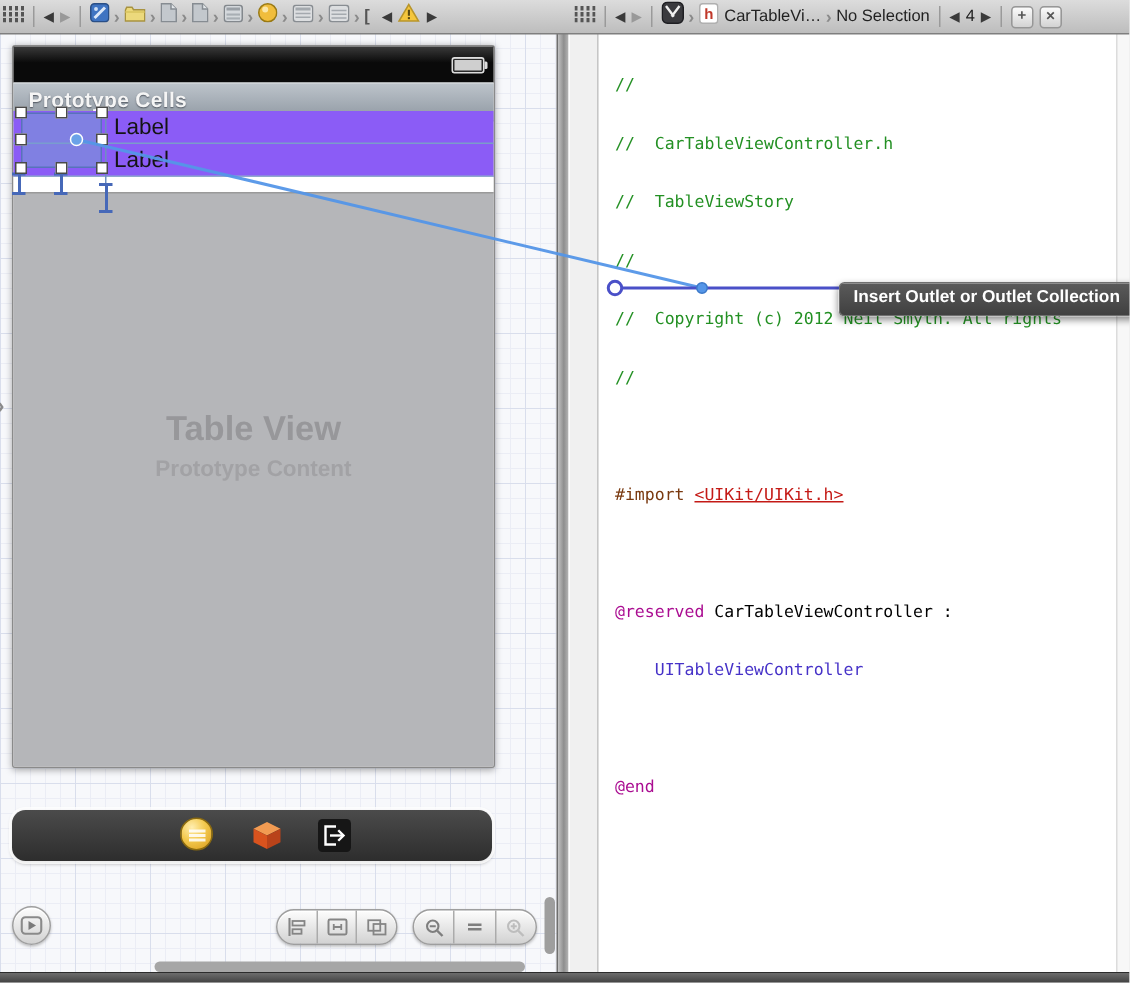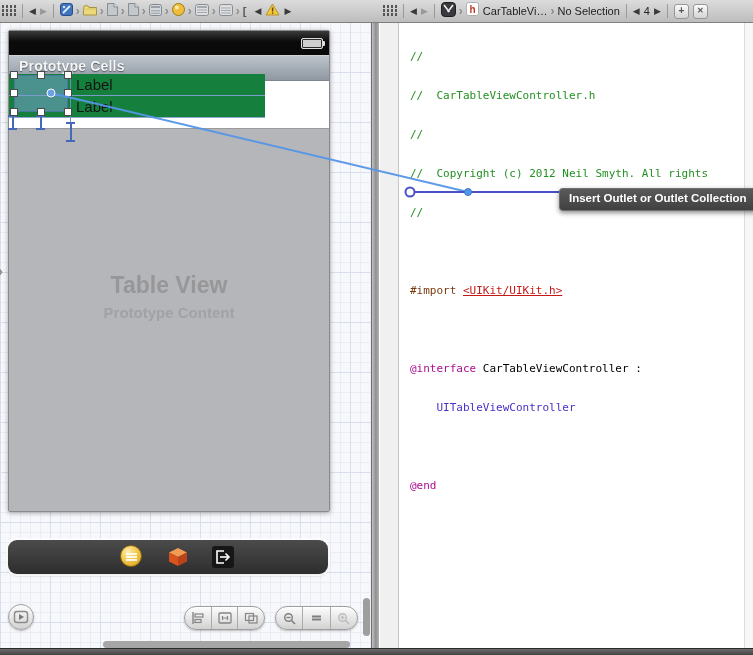--- a/index.html
+++ b/index.html
@@ -68,21 +68,21 @@
   .battery:after{content:"";position:absolute;right:-3px;top:2px;width:2px;height:5px;background:#ddd;border-radius:0 1px 1px 0;}
   .sec-header{
     left:0;top:24px;width:320px;height:26px;
     background:linear-gradient(#bcc3ca,#8f98a2);
     border-top:1px solid #ced3d8;border-bottom:1px solid #7e8791;box-sizing:border-box;
   }
   .sec-header span{
     display:block;padding:2px 0 0 10px;font-size:14px;font-weight:700;color:#f5f5f5;
     text-shadow:0 1px 1px rgba(70,75,85,.9);letter-spacing:.2px;
   }
-  .cellrow{left:0;width:256px;height:22px;background:#15803d;box-sizing:border-box;}
+  .cellrow{left:0;width:320px;height:22px;background:#8b5cf6;box-sizing:border-box;}
   .row1{top:43px;border-bottom:1px solid #7b9cc9;}
   .row2{top:65px;border-bottom:1px solid #8fa9cd;}
   .rowrest{left:0;top:87px;width:320px;height:10px;background:#fff;}
   .cellrow .cell-label{position:absolute;left:67px;top:2px;font-size:15px;color:#141414;}
   .tv-gray{left:0;top:97px;width:320px;height:383px;background:#b5b6b9;border-top:1px solid #9a9a9a;box-sizing:border-box;}
   .tv-title{left:0;top:143px;width:320px;text-align:center;font-size:23px;font-weight:700;color:#97979a;}
   .tv-sub{left:0;top:175px;width:320px;text-align:center;font-size:15px;font-weight:700;color:#a2a2a5;}
 
   
   .imgview{
@@ -429,27 +429,28 @@
 </div>
 
 <div class="abs divider"></div>
 
 <div class="abs code-pane">
   <div class="abs gutter"></div>
   <div class="abs scrollstrip"></div>
   <div class="code">
     <div class="cl"><span class="c-com">//</span></div>
     <div class="cl"><span class="c-com">//  CarTableViewController.h</span></div>
+    <div class="cl"><span class="c-com">//  TableViewStory</span></div>
     <div class="cl"><span class="c-com">//</span></div>
     <div class="cl"><span class="c-com">//  Copyright (c) 2012 Neil Smyth. All rights</span></div>
     <div class="cl"><span class="c-com">//</span></div>
     <div class="cl"></div>
     <div class="cl"><span class="c-pre">#import </span><span class="c-str">&lt;UIKit/UIKit.h&gt;</span></div>
     <div class="cl"></div>
-    <div class="cl"><span class="c-kw">@interface </span><span class="c-plain">CarTableViewController :</span></div>
+    <div class="cl"><span class="c-kw">@reserved </span><span class="c-plain">CarTableViewController :</span></div>
     <div class="cl"><span class="c-cls">    UITableViewController</span></div>
     <div class="cl"></div>
     <div class="cl"><span class="c-kw">@end</span></div>
   </div>
 </div>
 
 <svg class="abs overlay" width="753" height="655">
   <line x1="51" y1="93" x2="468" y2="192" stroke="#5596e8" stroke-width="2" opacity="0.95"></line>
   <line x1="414" y1="192" x2="748" y2="192" stroke="#4a50c8" stroke-width="2"></line>
   <circle cx="410" cy="192" r="4.5" fill="#ffffff" stroke="#4a50c8" stroke-width="2"></circle>

